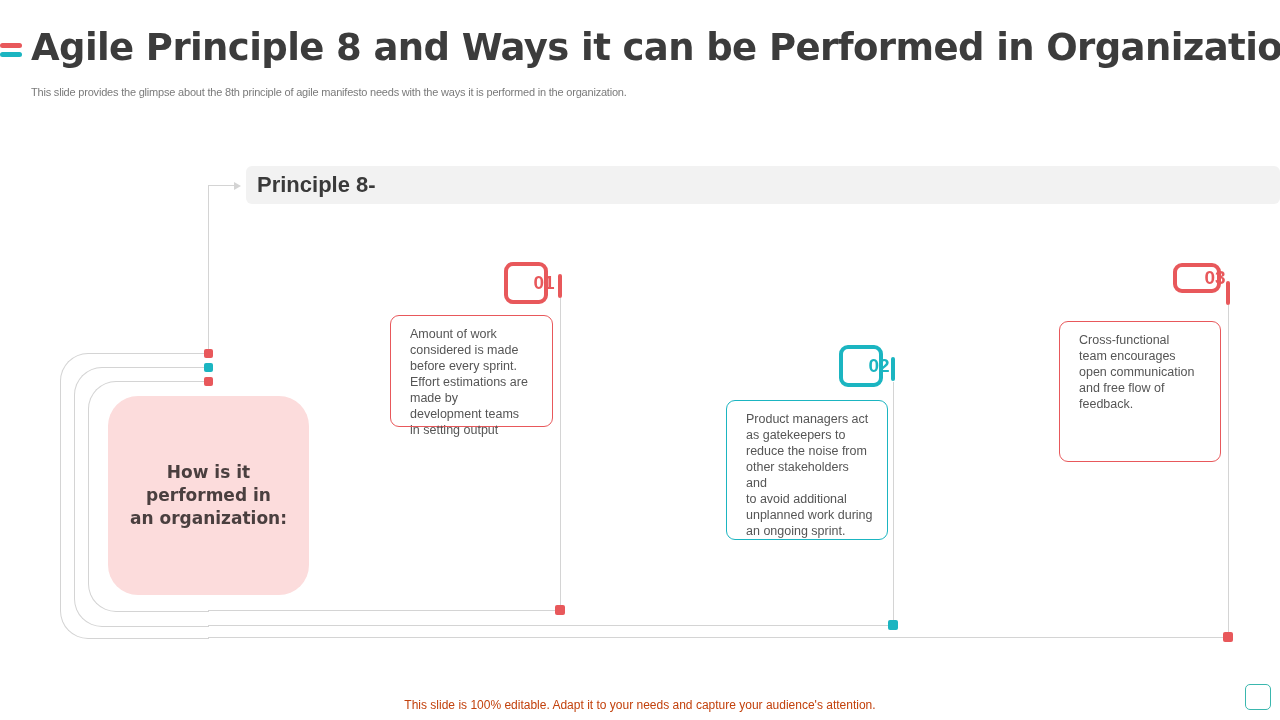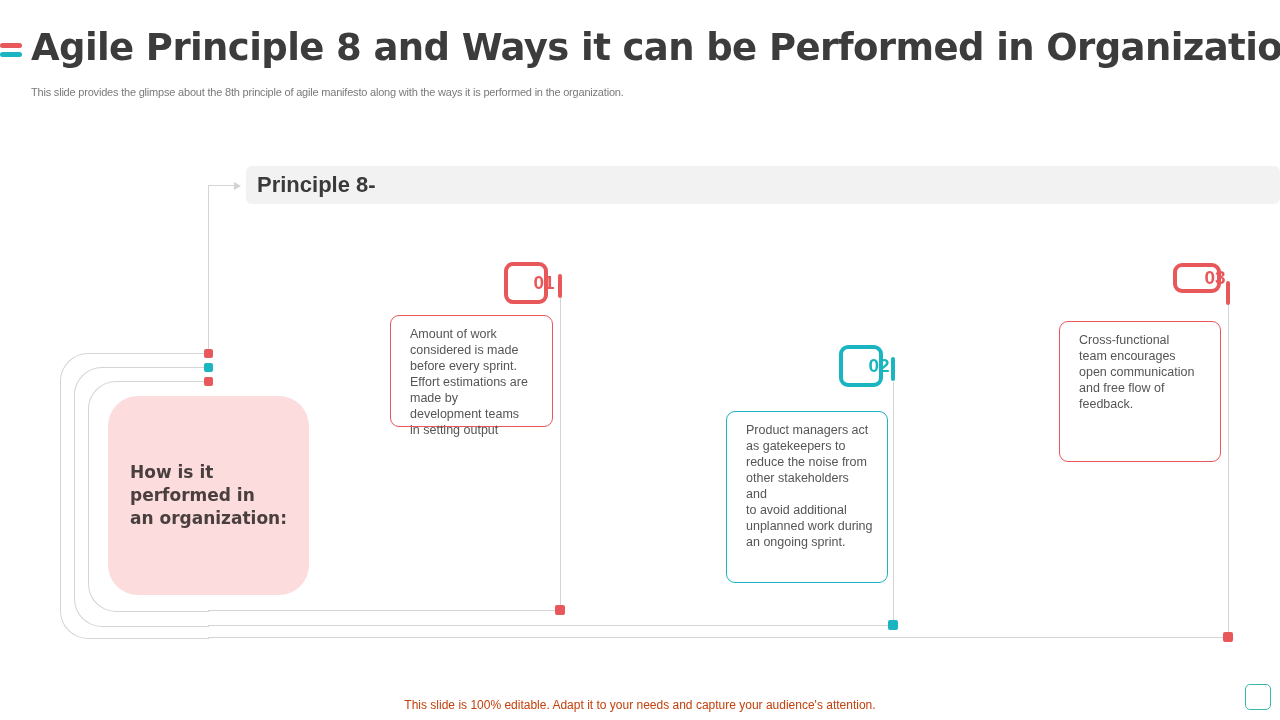--- a/index.html
+++ b/index.html
@@ -33,21 +33,21 @@
   .dot { width: 9px; height: 9px; border-radius: 2px; }
   .red { background: #e8585b; }
   .teal { background: #1bb5c1; }
   .curve {
     border-left: 1px solid #d4d4d4; border-top: 1px solid #d4d4d4; border-bottom: 1px solid #d4d4d4;
     border-top-left-radius: 28px; border-bottom-left-radius: 28px; border-right: none;
   }
   .how-box {
     left: 108px; top: 396px; width: 201px; height: 199px; background: #fcdcdc;
     border-radius: 30px; display: flex; align-items: center; justify-content: center;
-    text-align: left; font-family: "DejaVu Sans", sans-serif; font-weight: bold;
+    text-align: center; font-family: "DejaVu Sans", sans-serif; font-weight: bold;
     font-size: 17px; line-height: 23px; color: #4a3f3f; white-space: pre-line;
   }
   .num-badge {
     width: 44px; height: 42px; box-sizing: border-box; border: 4px solid; border-radius: 9px;
     background: #fff; display: flex; align-items: center; justify-content: center;
     font-size: 19px; font-weight: bold; padding-left: 36px;
   }
   .num-tick { width: 4px; height: 24px; border-radius: 2px; }
   .card {
     box-sizing: border-box; border: 1.5px solid; border-radius: 9px; background: #fff;
@@ -62,21 +62,21 @@
     border: 1.5px solid #3ab7ae; border-radius: 5px;
   }
 </style>
 </head>
 <body>
 
 <div class="abs title-mark red" style="top:43px;"></div>
 <div class="abs title-mark teal" style="top:52px;"></div>
 
 <div class="abs title">Agile Principle 8 and Ways it can be Performed in Organization</div>
-<div class="abs subtitle">This slide provides the glimpse about the 8th principle of agile manifesto along with the ways it is performed in the organization.</div>
+<div class="abs subtitle">This slide provides the glimpse about the 8th principle of agile manifesto needs with the ways it is performed in the organization.</div>
 
 <div class="abs principle-bar">
   <b>Principle 8-</b>
 </div>
 
 <div class="abs line-v" style="left:208px; top:185px; height:168px;"></div>
 <div class="abs line-h" style="left:208px; top:185px; width:29px;"></div>
 <div class="abs arrow-head" style="left:234px; top:182px;"></div>
 
 <div class="abs curve" style="left:60px; top:353px; width:148px; height:284px; border-bottom-color:#d4d4d4;"></div>
@@ -103,21 +103,21 @@
 before every sprint.
 Effort estimations are
 made by
 development teams
 in setting output</div>
 <div class="abs dot red" style="left:555px; top:605px; width:10px; height:10px;"></div>
 
 <div class="abs line-v" style="left:893px; top:382px; height:243px;"></div>
 <div class="abs num-tick teal" style="left:891px; top:357px;"></div>
 <div class="abs num-badge" style="left:839px; top:345px; border-color:#1bb5c1; color:#1bb5c1;">02</div>
-<div class="abs card" style="left:726px; top:411px; width:162px; height:172px; border-color:#1bb5c1;">Product managers act
+<div class="abs card" style="left:726px; top:400px; width:162px; height:140px; border-color:#1bb5c1;">Product managers act
 as gatekeepers to
 reduce the noise from
 other stakeholders and
 to avoid additional
 unplanned work during
 an ongoing sprint.</div>
 <div class="abs dot teal" style="left:888px; top:620px; width:10px; height:10px;"></div>
 
 <div class="abs line-v" style="left:1228px; top:305px; height:332px;"></div>
 <div class="abs num-tick red" style="left:1226px; top:281px;"></div>

